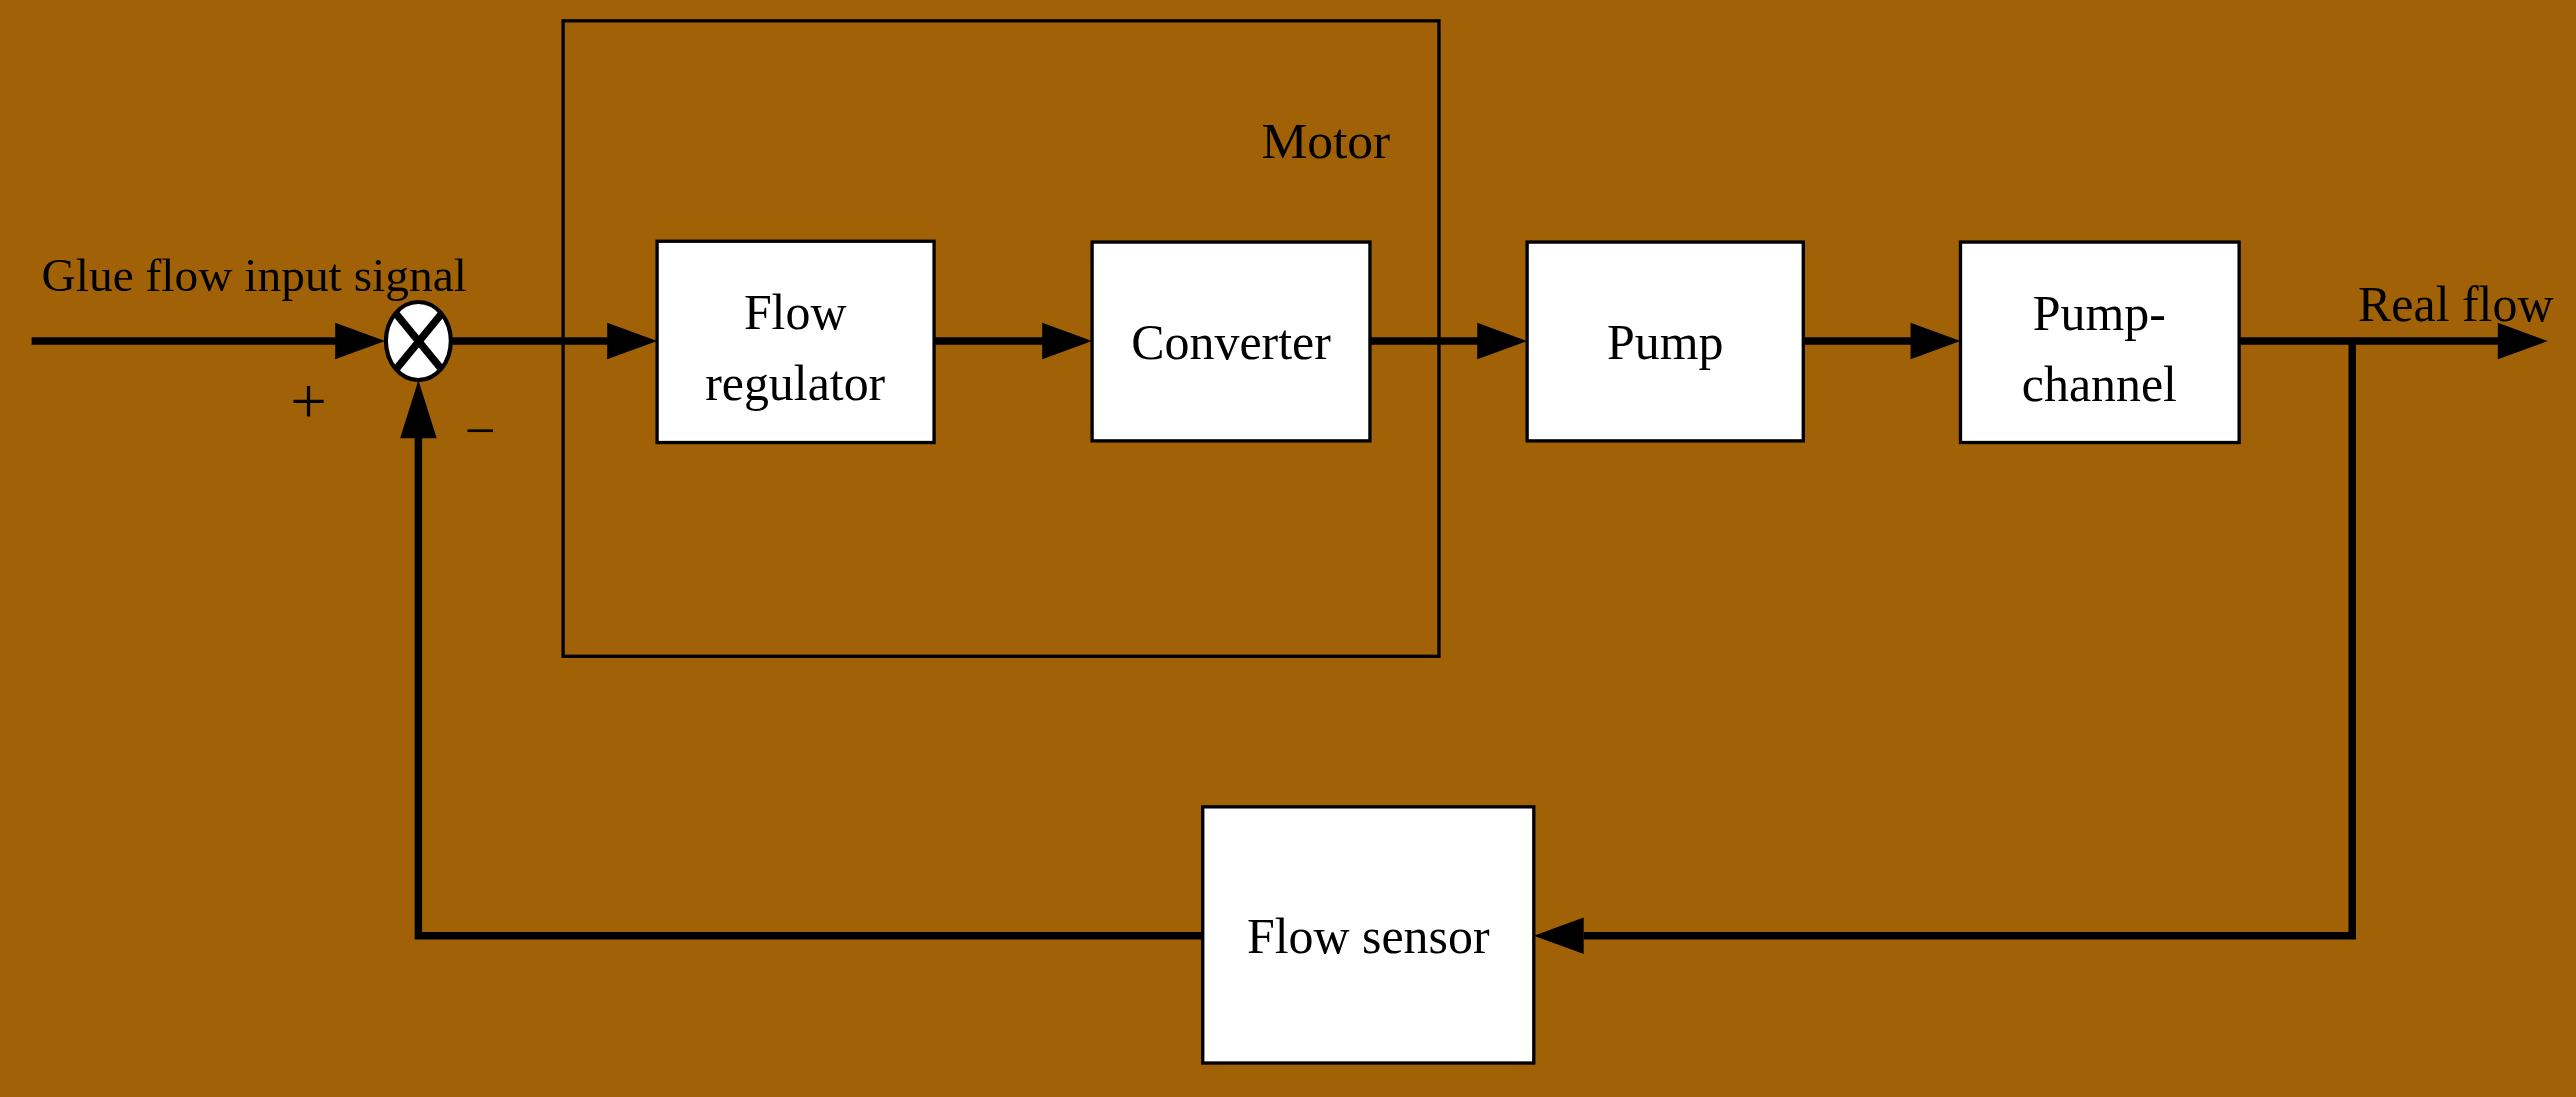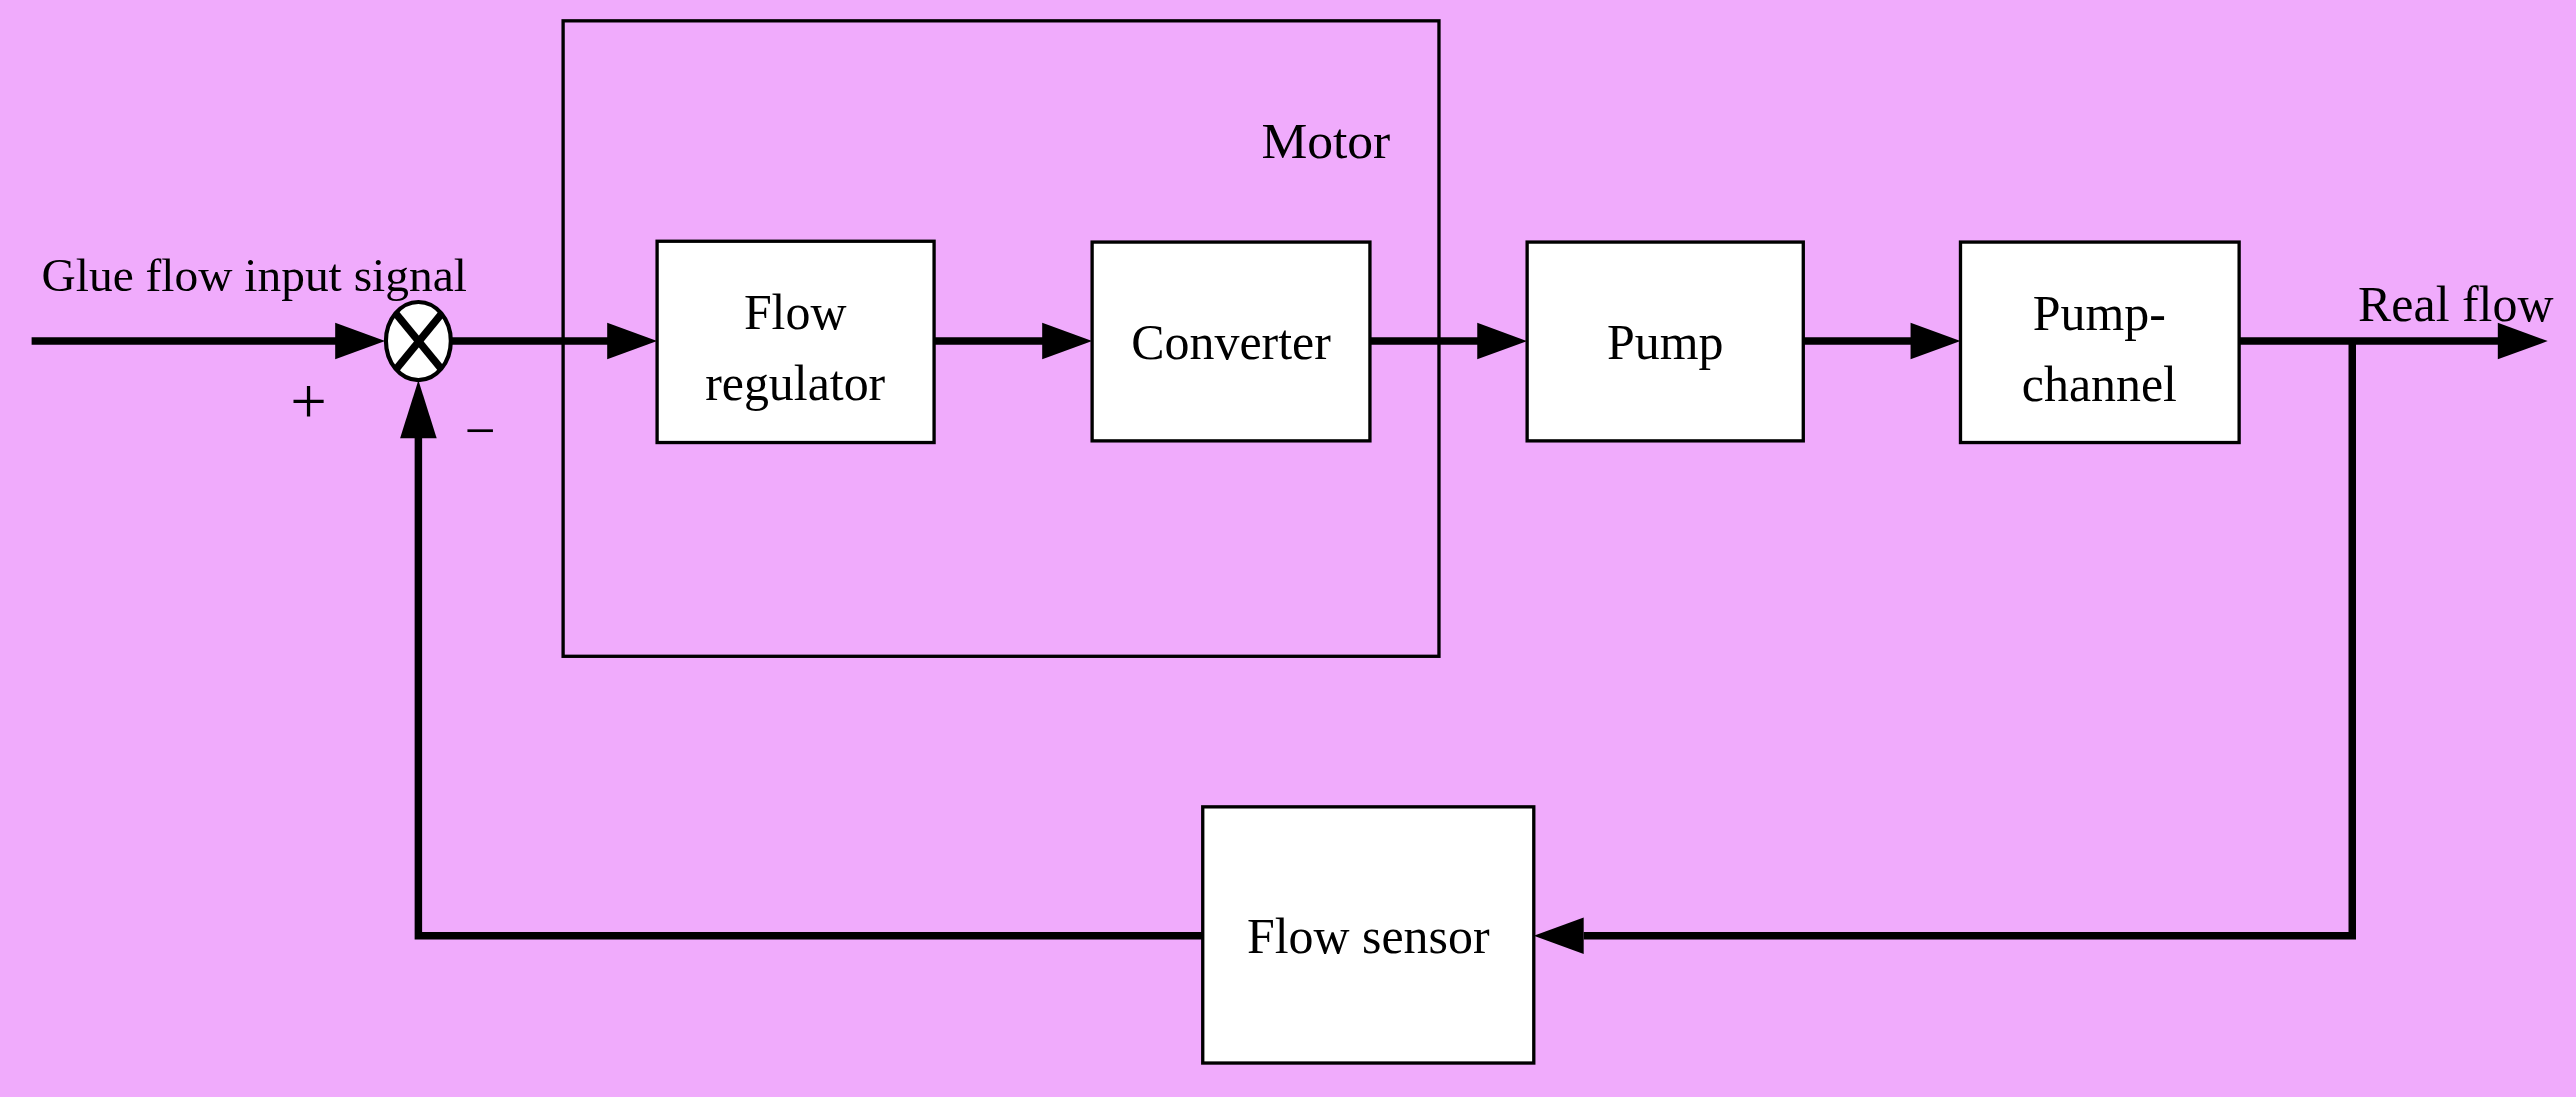--- a/index.html
+++ b/index.html
@@ -4,21 +4,21 @@
 <style>
   html, body {
     margin: 0;
     padding: 0;
     background: #ffffff;
   }
   .diagram-wrap {
     position: relative;
     width: 2576px;
     height: 1098px;
-    background: #f0abfc;
+    background: #a16207;
   }
   svg { display: block; }
   .box {
     fill: #ffffff;
     stroke: #000000;
     stroke-width: 4;
   }
   .container-box {
     fill: none;
     stroke: #000000;

